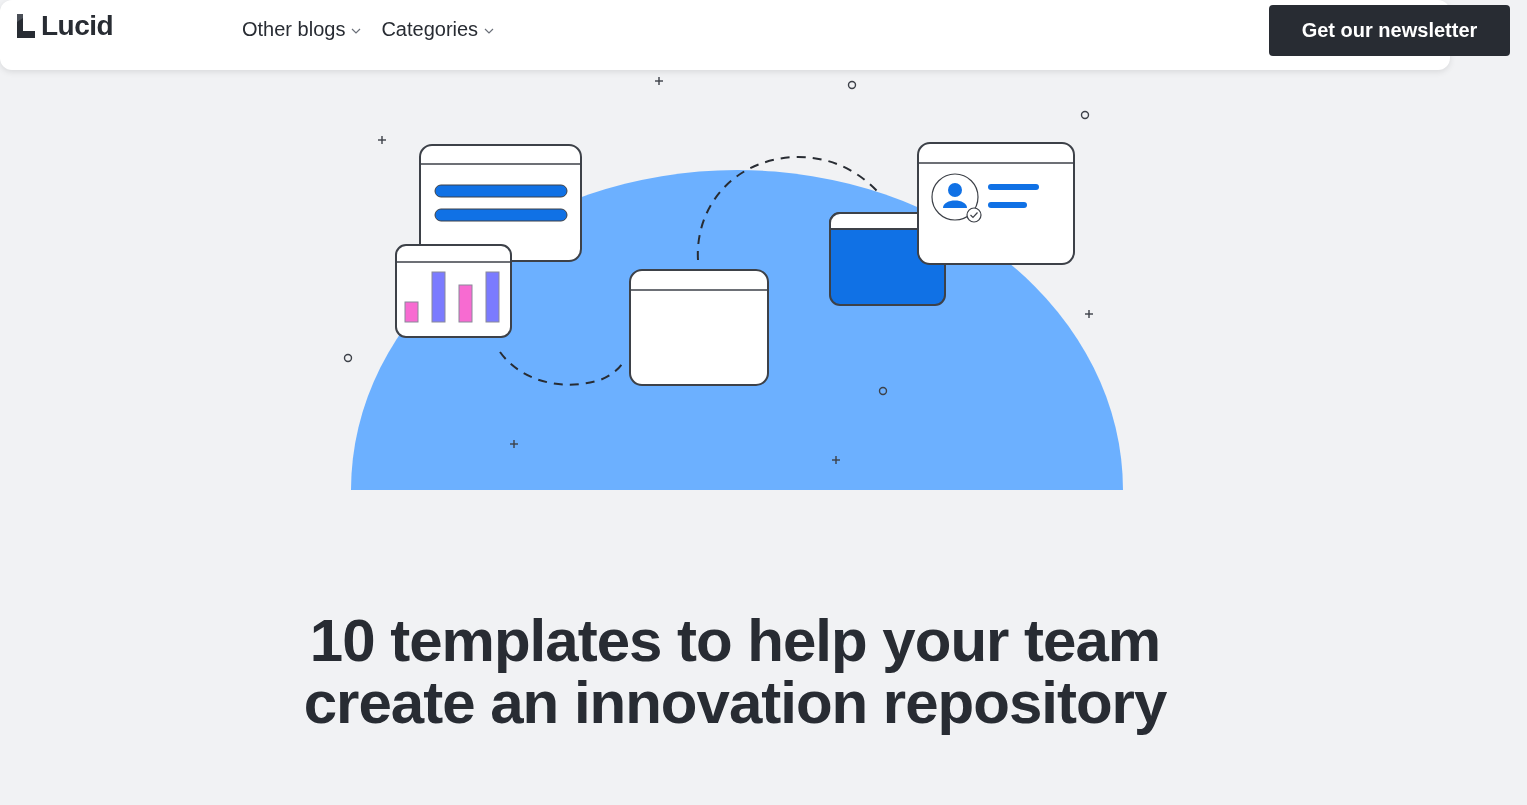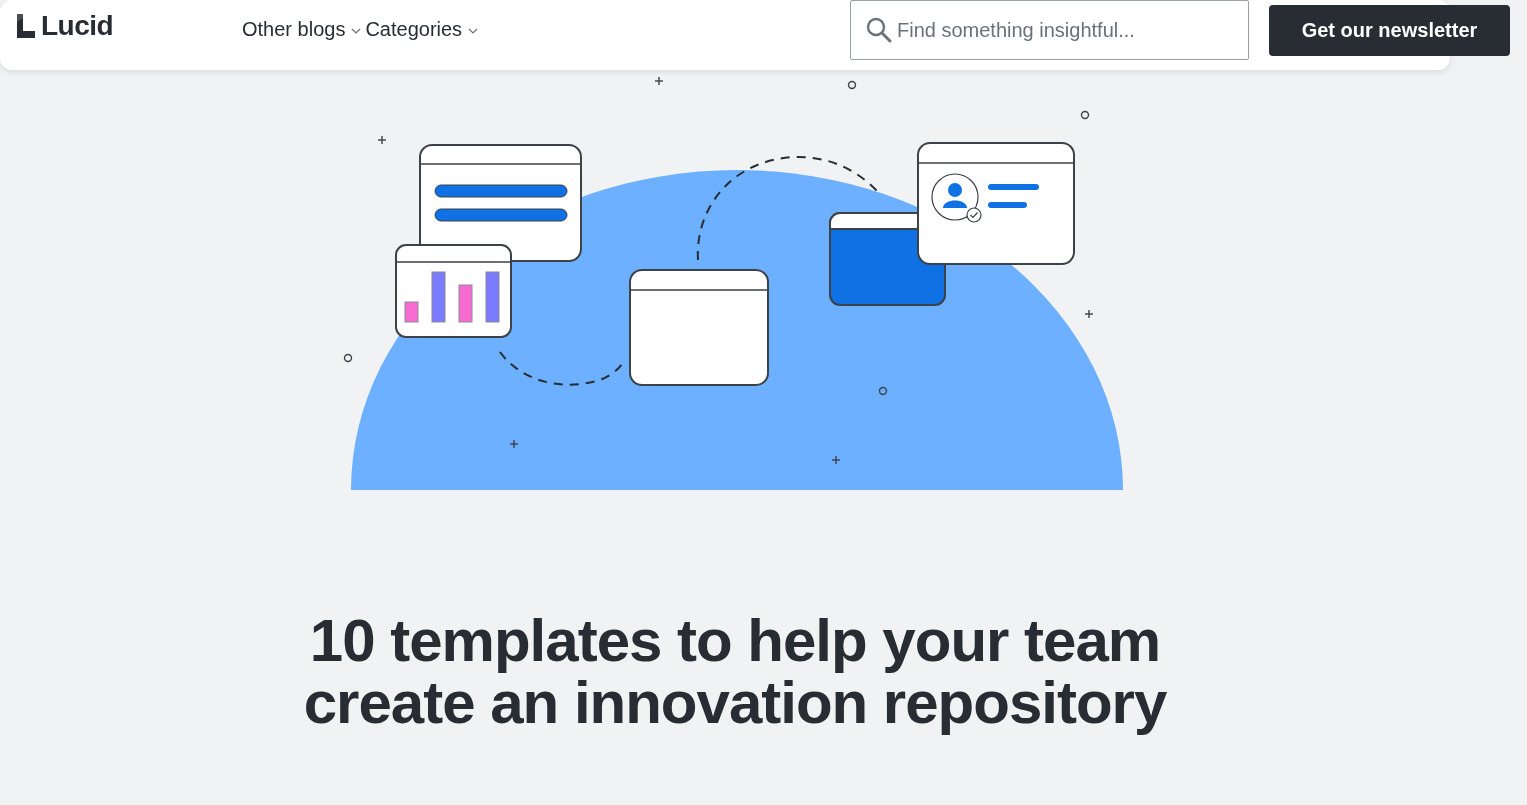--- a/index.html
+++ b/index.html
@@ -17,21 +17,21 @@
     z-index: 5;
     border-radius: 12px;
   }
   .logo {
     position: absolute; left: 15px; top: 10px; height: 32px;
     display: flex; align-items: center; gap: 4px;
     text-decoration: none; color: #282c33;
   }
   .logo-text { font-size: 28px; font-weight: 700; letter-spacing: -0.5px; }
   .nav {
-    position: absolute; left: 242px; top: 18px; display: flex; gap: 4px;
+    position: absolute; left: 242px; top: 18px; display: flex; gap: 20px;
   }
   .nav-item {
     display: flex; align-items: center; gap: 6px;
     font-size: 20px; color: #282c33; cursor: pointer;
   }
   .nav-item svg { margin-top: 2px; }
   .search {
     position: absolute; left: 850px; top: 0px; width: 399px; height: 60px;
     border: 1px solid #9aa0a8; border-radius: 2px; background: #fff;
     display: flex; align-items: center; padding-left: 14px; gap: 4px;
@@ -77,27 +77,20 @@
       </svg>
     </div>
     <div class="nav-item">
       <span>Categories</span>
       <svg width="10" height="6" viewBox="0 0 10 6">
         <polyline points="1,1 5,5 9,1" fill="none" stroke="#6b7079" stroke-width="1.2"></polyline>
       </svg>
     </div>
   </nav>
 
-  <div class="search">
-    <svg width="28" height="28" viewBox="0 0 28 28">
-      <circle cx="11" cy="11" r="8" fill="none" stroke="#6b7079" stroke-width="2.4"></circle>
-      <line x1="17" y1="17" x2="25" y2="25" stroke="#6b7079" stroke-width="3" stroke-linecap="round"></line>
-    </svg>
-    <input type="text" placeholder="Find something insightful..." style="">
-  </div>
 
   <button class="newsletter-btn">Get our newsletter</button>
 </header>
 
 <div class="hero">
   <svg width="1527" height="420" viewBox="0 70 1527 420">
 
     <path d="M351,490 A386,320 0 0 1 1123,490 Z" fill="#6cb0ff"></path>
 
     <path d="M500,352 C520,380 560,392 600,380 C610,376 618,370 622,364" fill="none" stroke="#282c33" stroke-width="2" stroke-dasharray="9,7"></path>

